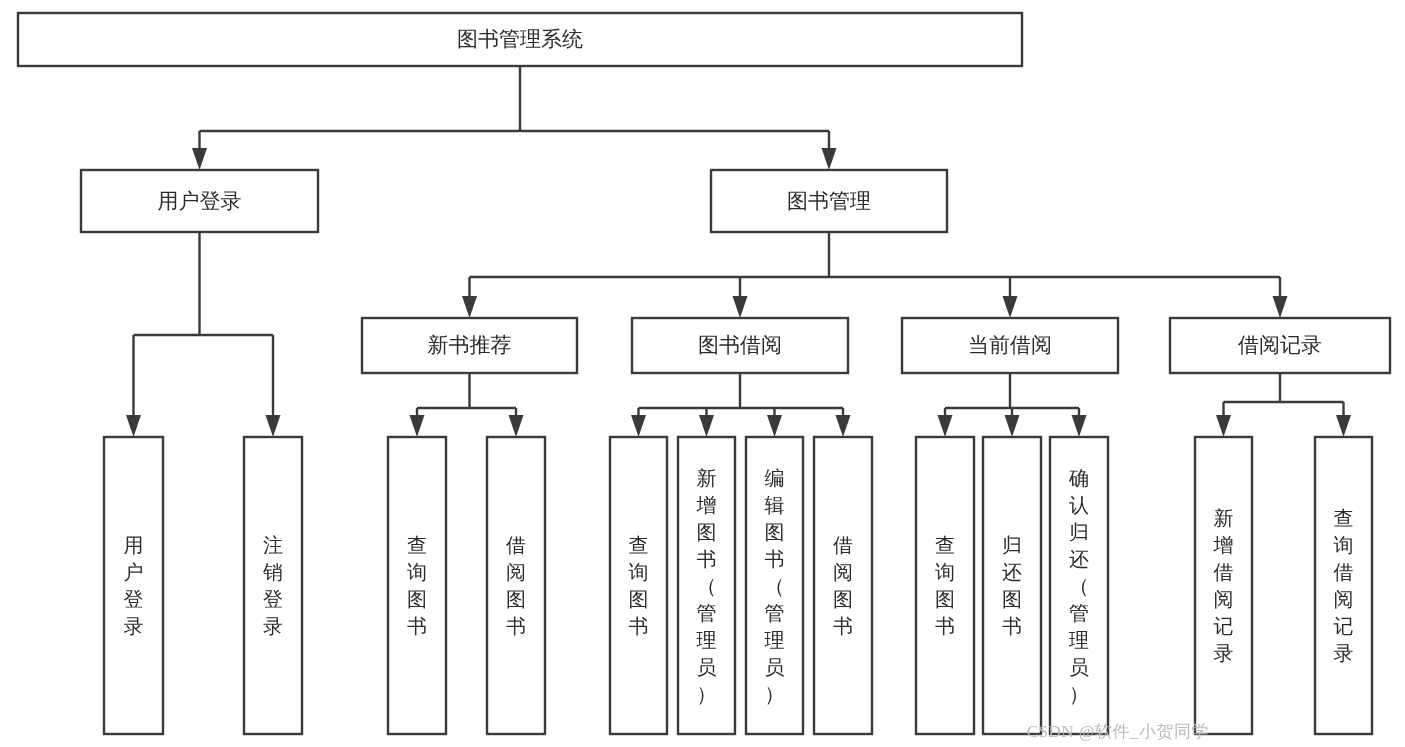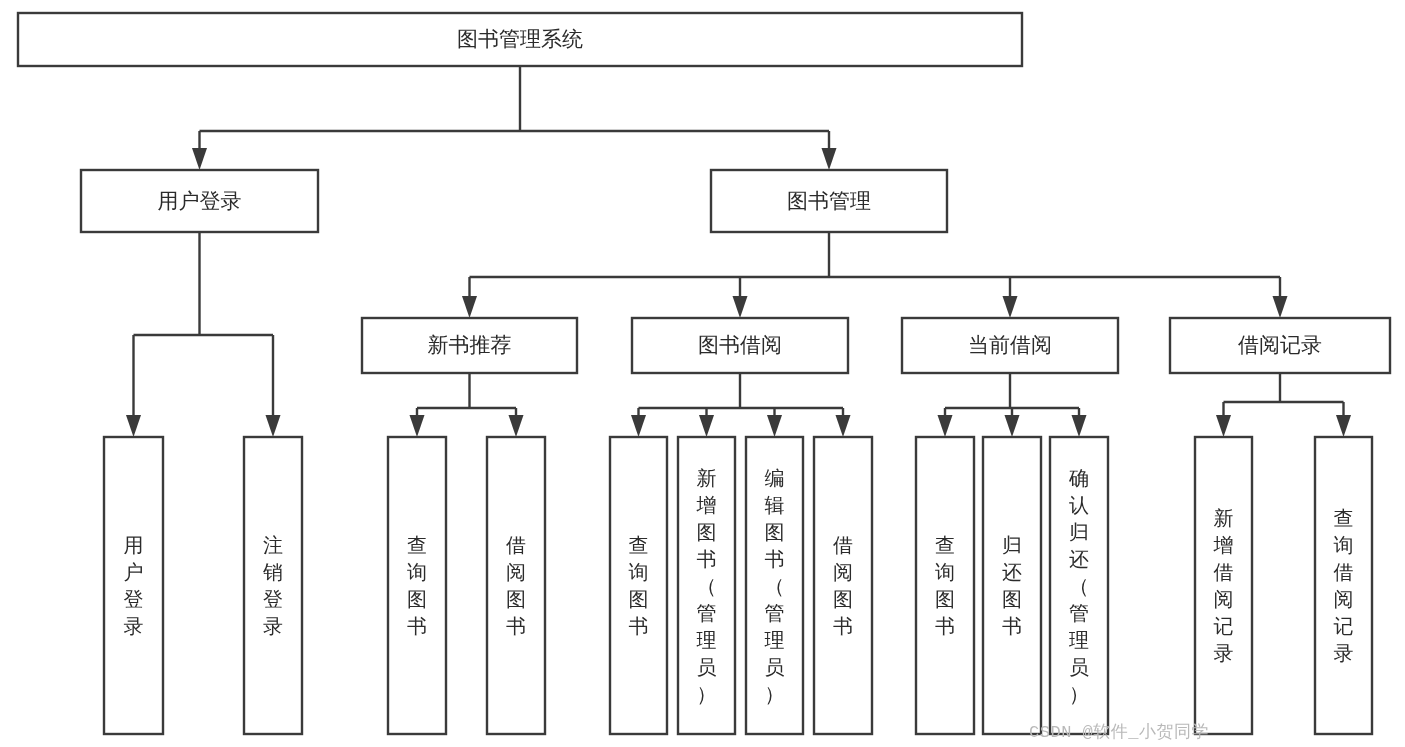--- a/index.html
+++ b/index.html
@@ -51,21 +51,21 @@
     stroke-linecap: butt;
   }
   .arrow-head {
     fill: #3a3a3a;
     stroke: none;
   }
   .watermark {
     position: absolute;
     right: 8px;
     bottom: 4px;
-    font-family: Liberation Mono, monospace;
+    font-family: Liberation Serif, serif;
     font-size: 17px;
     color: #b9b9b9;
     letter-spacing: 0.5px;
     white-space: nowrap;
     user-select: none;
   }
 </style>
 </head>
 <body>
 

